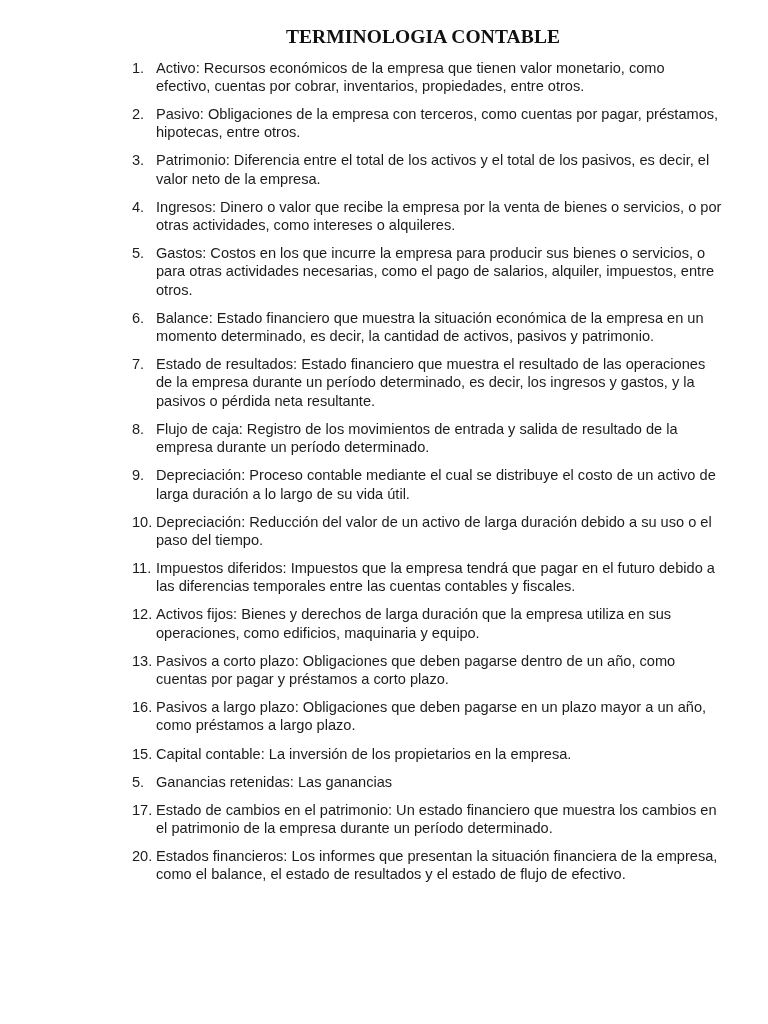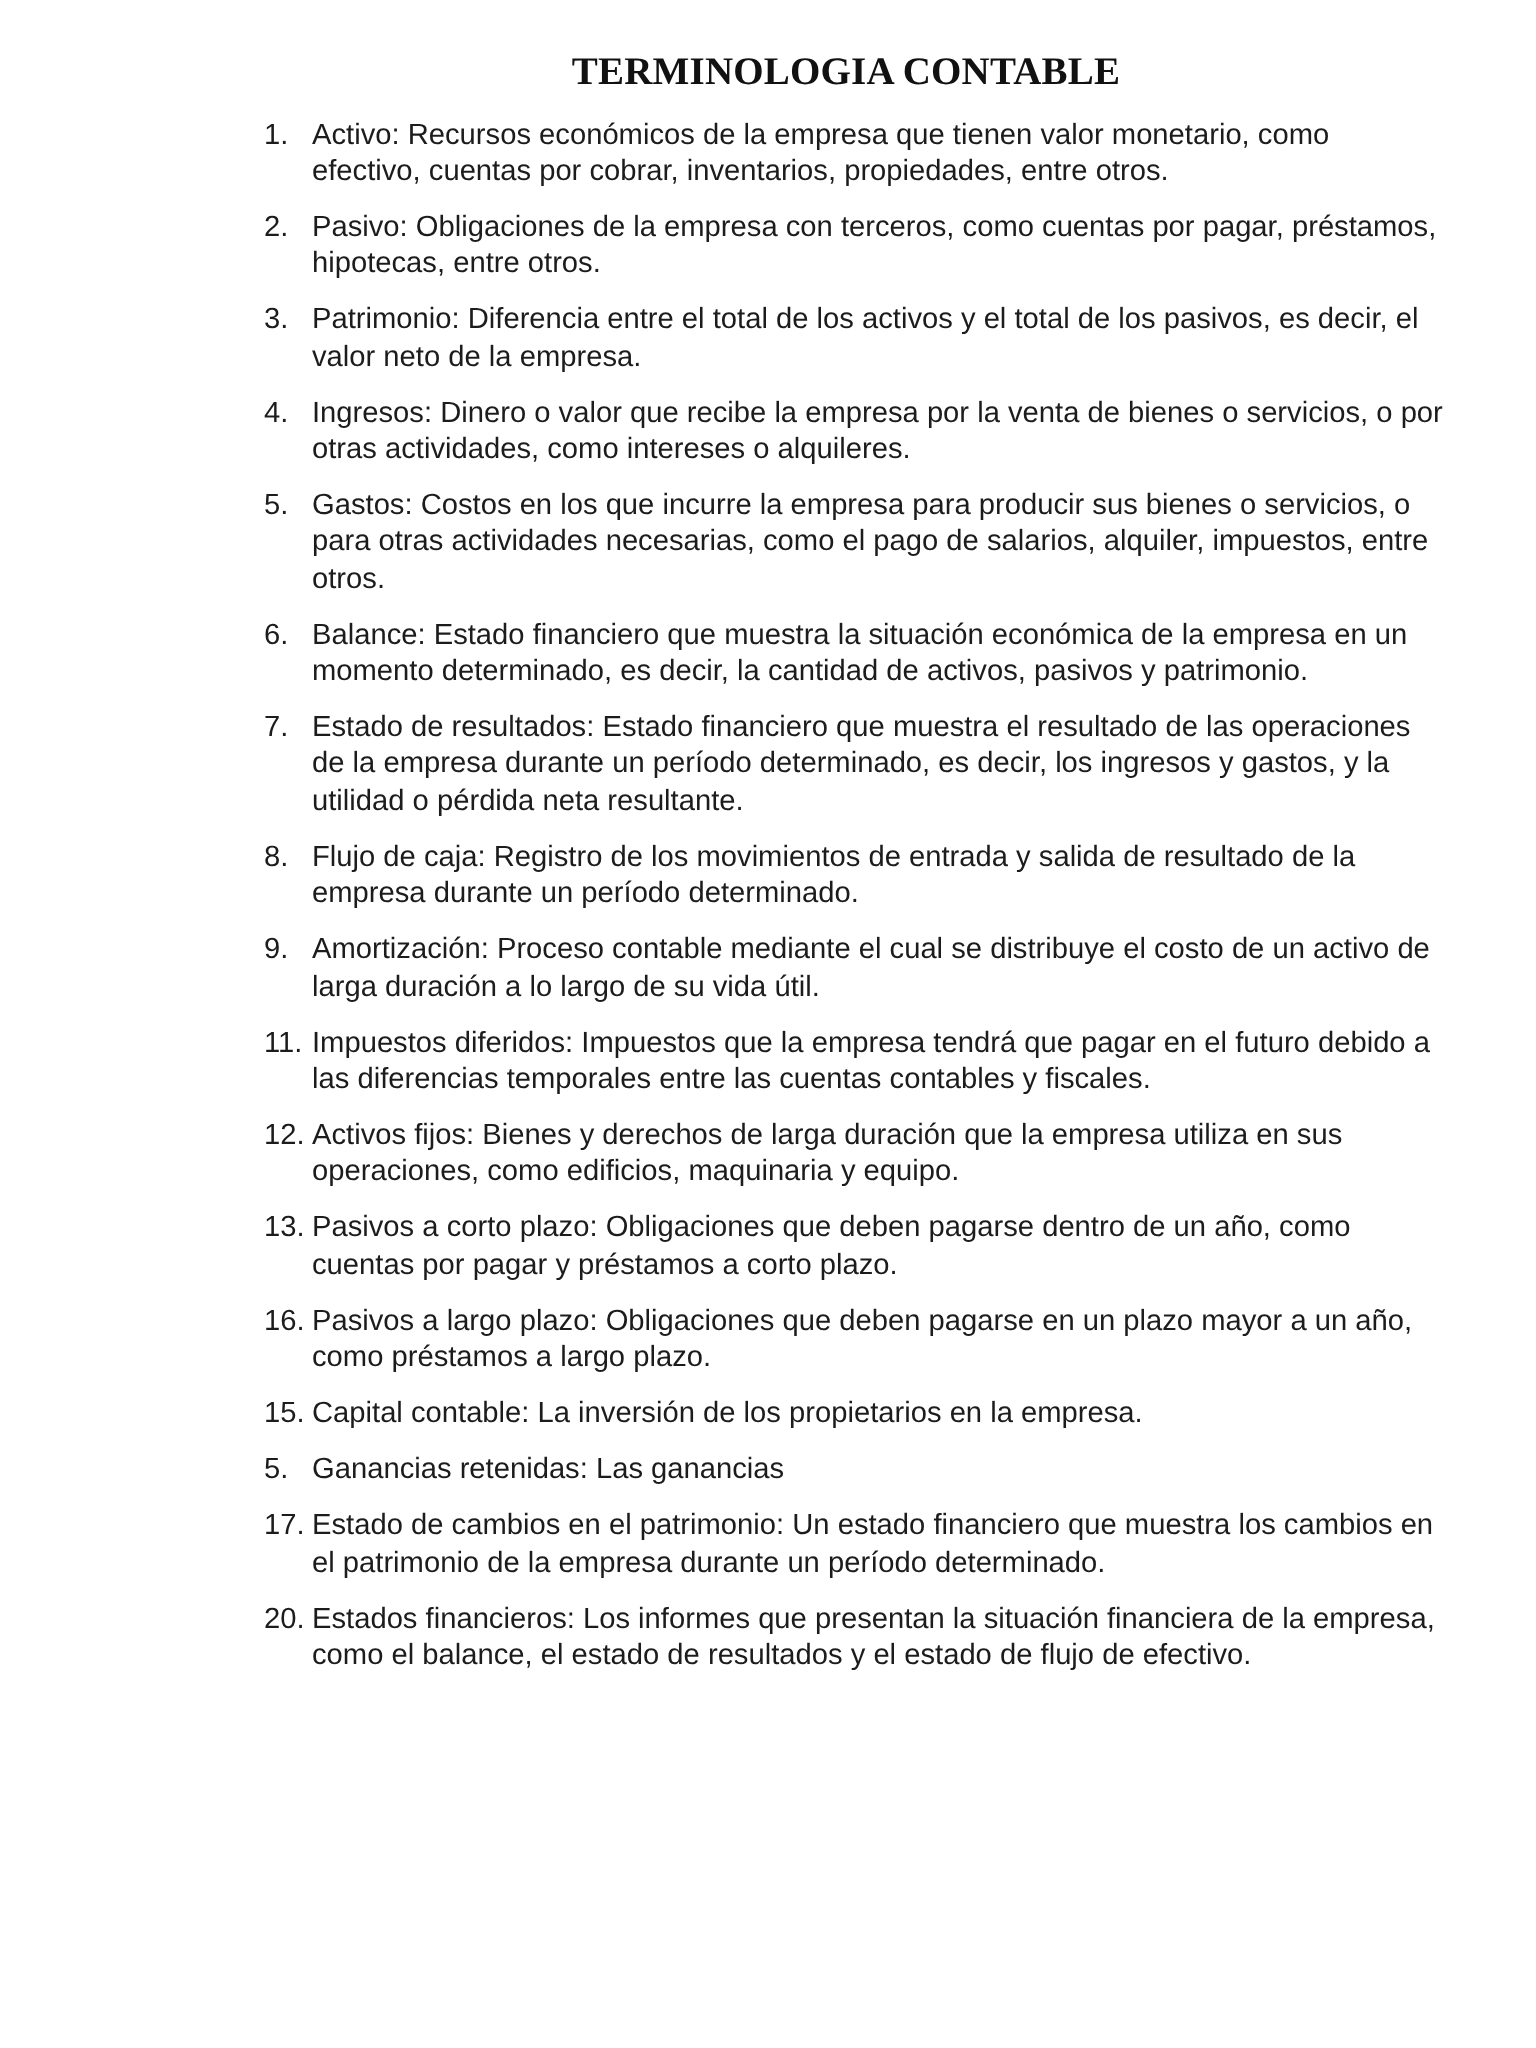--- a/index.html
+++ b/index.html
@@ -89,29 +89,33 @@
     <li class="item">
         <span class="num">5.</span>
         <span class="text">Gastos: Costos en los que incurre la empresa para producir sus bienes o servicios, o para otras actividades necesarias, como el pago de salarios, alquiler, impuestos, entre otros.</span>
       </li>
     <li class="item">
         <span class="num">6.</span>
         <span class="text">Balance: Estado financiero que muestra la situación económica de la empresa en un momento determinado, es decir, la cantidad de activos, pasivos y patrimonio.</span>
       </li>
     <li class="item">
         <span class="num">7.</span>
-        <span class="text">Estado de resultados: Estado financiero que muestra el resultado de las operaciones de la empresa durante un período determinado, es decir, los ingresos y gastos, y la utilidad o pérdida neta resultante.</span>
+        <span class="text">Estado de resultados: Estado financiero que muestra el resultado de las operaciones de la empresa durante un período determinado, es decir, los ingresos y gastos, y la pasivos o pérdida neta resultante.</span>
       </li>
     <li class="item">
         <span class="num">8.</span>
         <span class="text">Flujo de caja: Registro de los movimientos de entrada y salida de resultado de la empresa durante un período determinado.</span>
       </li>
     <li class="item">
         <span class="num">9.</span>
-        <span class="text">Amortización: Proceso contable mediante el cual se distribuye el costo de un activo de larga duración a lo largo de su vida útil.</span>
+        <span class="text">Depreciación: Proceso contable mediante el cual se distribuye el costo de un activo de larga duración a lo largo de su vida útil.</span>
+      </li>
+    <li class="item">
+        <span class="num">10.</span>
+        <span class="text">Depreciación: Reducción del valor de un activo de larga duración debido a su uso o el paso del tiempo.</span>
       </li>
     <li class="item">
         <span class="num">11.</span>
         <span class="text">Impuestos diferidos: Impuestos que la empresa tendrá que pagar en el futuro debido a las diferencias temporales entre las cuentas contables y fiscales.</span>
       </li>
     <li class="item">
         <span class="num">12.</span>
         <span class="text">Activos fijos: Bienes y derechos de larga duración que la empresa utiliza en sus operaciones, como edificios, maquinaria y equipo.</span>
       </li>
     <li class="item">

